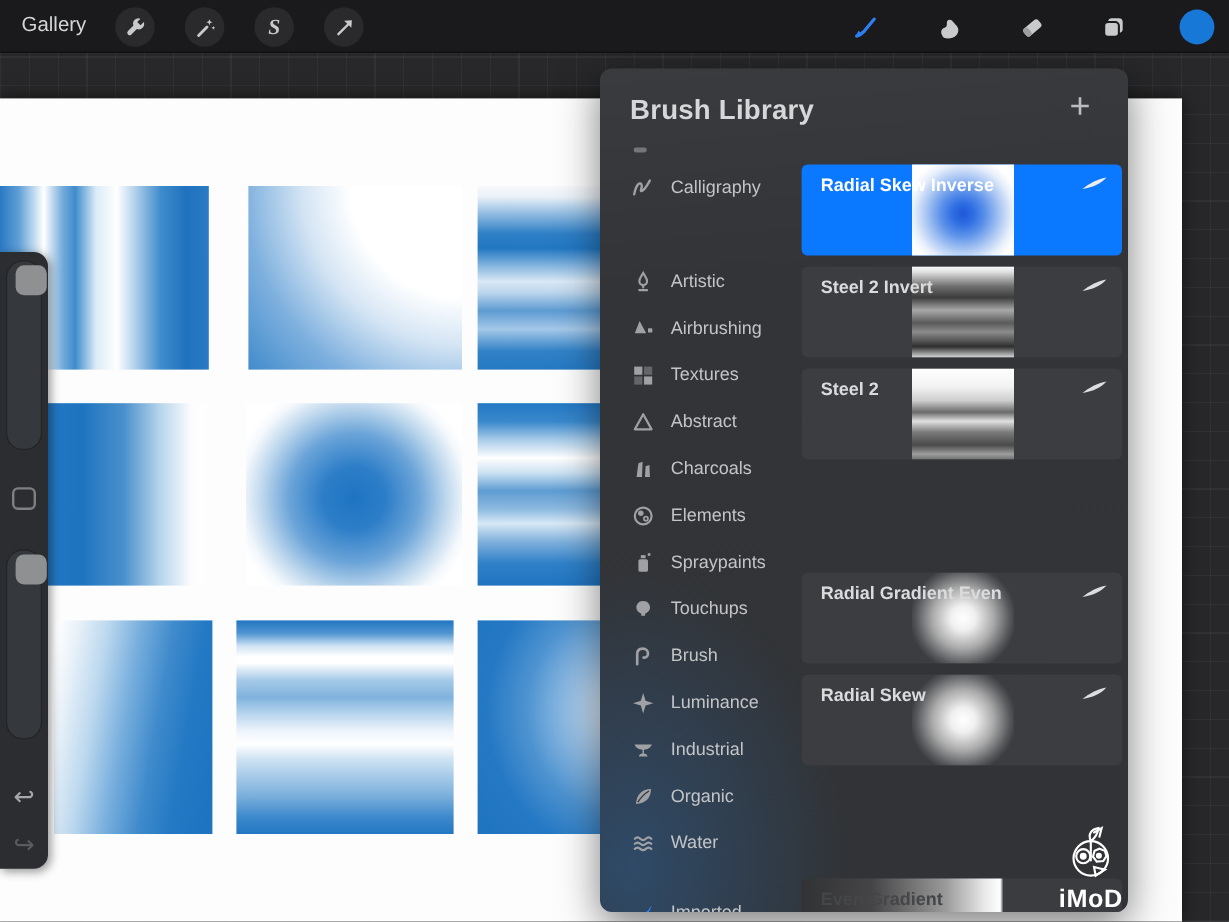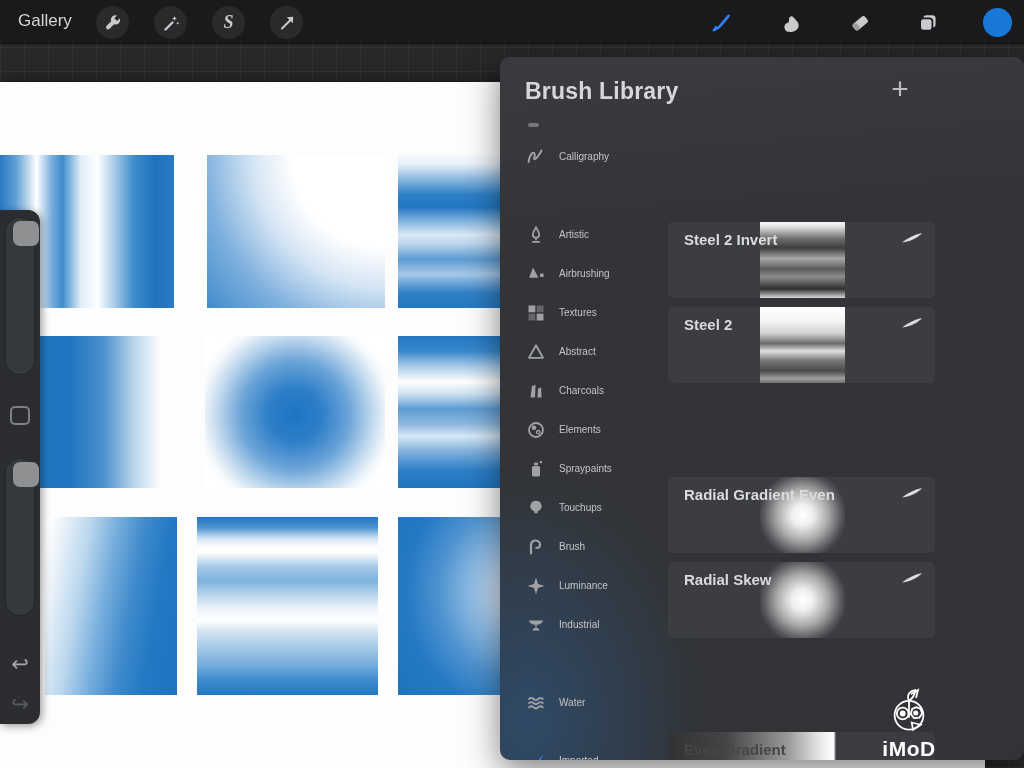--- a/index.html
+++ b/index.html
@@ -50,33 +50,33 @@
   
   #sidebar { left:0; top:210px; width:40px; height:514px; background:#2b2d30;
     border-radius:0 12px 12px 0; box-shadow:2px 2px 8px rgba(0,0,0,.4); z-index:30; }
   .slider-track { left:5px; width:30px; height:158px; background:#35383c; border-radius:14px;
     border:1px solid #222426; }
   .slider-handle { left:7px; width:26px; height:25px; background:#8e9092; border-radius:7px; }
   #modify-btn { left:10px; top:196px; width:20px; height:19px; border:2px solid #7e8082; border-radius:5px; }
   .uicon { left:0; width:40px; text-align:center; font-size:21px; }
 
   
-  #panel { left:500px; top:57px; width:524px; height:703px; border-radius:10px;
+  #panel { left:500px; top:57px; width:440px; height:703px; border-radius:10px;
     background:linear-gradient(175deg,#3a3b3e 0%,#333437 25%,#313336 100%);
     box-shadow:0 10px 34px rgba(0,0,0,.5); z-index:35; overflow:hidden; }
   #panel-tint { left:0; top:380px; width:230px; height:323px; pointer-events:none;
     background:radial-gradient(ellipse at 12% 88%, rgba(44,108,176,.40), rgba(44,108,176,0) 62%); }
   #panel-title { left:25px; top:21px; font-size:23px; font-weight:700; color:#d6d7d9; letter-spacing:.2px; }
   #panel-add { left:382px; top:14px; width:36px; height:36px; font-size:30px; font-weight:300;
     color:#bbbcbe; text-align:center; line-height:36px; }
   #cat-sliver { left:28px; top:66px; width:11px; height:4px; background:#75767a; border-radius:2px; }
 
   .cat-row { left:0; width:166px; height:39px; display:flex; align-items:center; }
   .cat-icon { position:absolute; left:26px; width:20px; height:20px; }
-  .cat-label { position:absolute; left:59px; font-size:10px; color:#c3c4c6; }
+  .cat-label { position:absolute; left:59px; font-size:15px; color:#c3c4c6; }
 
   .brush-row { left:168px; width:267px; height:76px; background:#3b3d40; border-radius:5px; overflow:hidden; }
   .brush-row.selected { background:#0a78ff; }
   .brush-name { position:absolute; left:16px; top:9px; font-size:15px; font-weight:600; color:#dadbdd; z-index:3; }
   .brush-row.selected .brush-name { color:#ffffff; font-weight:700; }
   .brush-thumb { position:absolute; left:92px; top:0; width:85px; height:76px; z-index:2; }
   .brush-glyph { position:absolute; right:12px; top:10px; z-index:3; }
 
   .thumb0 { background:radial-gradient(circle at 50% 54%, #2057d8 0%, #2e6ee2 15%, #5e93ea 32%, #a9c6f3 52%, #e9f0fb 70%, #ffffff 82%), #ffffff; }
   .thumb1 { background:linear-gradient(180deg,#fafafa 0%,#e0e0e0 6%,#6e6e6e 22%,#3c3c3c 34%,#a8a8a8 48%,#5a5a5a 62%,#8c8c8c 72%,#2f2f2f 88%,#d8d8d8 100%); }
@@ -253,37 +253,51 @@
         <path d="M10 1.5 L12 8 L18.5 10 L12 12 L10 18.5 L8 12 L1.5 10 L8 8 Z" fill="#9fa1a4"></path>
       </svg>
     <span class="cat-label">Luminance</span>
   </div>
   <div class="cat-row abs" style="top:548px;">
     <svg class="cat-icon" viewBox="0 0 20 20">
         <path d="M2.8 5.5 h14.4 c-1 3-4 4.2-6.6 4.2 v3.2 c1.6 0 2.6 1 3.1 2.6 H6.3 c.5-1.6 1.5-2.6 3.1-2.6 V9.7 C6.8 9.7,3.8 8.5,2.8 5.5 Z" fill="#9fa1a4"></path>
       </svg>
     <span class="cat-label">Industrial</span>
   </div>
+  <div class="cat-row abs" style="top:587px;">
+    <svg class="cat-icon" viewBox="0 0 20 20">
+        <path d="M16.5 3.5 C9 3.5,4.5 8,4 16 C12 15.5,16.5 11,16.5 3.5 Z" fill="#9fa1a4"></path>
+        <path d="M5.5 14.5 C8 10.5,11 7.5,14.8 5.2" stroke="#333538" stroke-width="1.1" fill="none"></path>
+      </svg>
+    <span class="cat-label">Organic</span>
+  </div>
   <div class="cat-row abs" style="top:626px;">
     <svg class="cat-icon" viewBox="0 0 20 20">
         <g fill="none" stroke="#9fa1a4" stroke-width="1.8" stroke-linecap="round">
           <path d="M3 6 q2.3-2.2 4.6 0 t4.6 0 t4.6 0"></path>
           <path d="M3 10.2 q2.3-2.2 4.6 0 t4.6 0 t4.6 0"></path>
           <path d="M3 14.4 q2.3-2.2 4.6 0 t4.6 0 t4.6 0"></path>
         </g>
       </svg>
     <span class="cat-label">Water</span>
   </div>
   <div class="cat-row abs" style="top:684px;">
     <svg class="cat-icon" viewBox="0 0 20 20">
         <path d="M2.5 15.5 C8 13.5,13 9.5,17 3.5 C15.5 10.5,10 15,2.5 15.5 Z" fill="#2d7ff2"></path>
       </svg>
     <span class="cat-label">Imported</span>
   </div>
 
+  <div class="brush-row selected abs" style="top: 80px; background: rgb(10, 120, 255);">
+    <span class="brush-name">Radial Skew Inverse</span>
+    <div class="brush-thumb thumb0"></div>
+    <svg class="brush-glyph" width="22" height="12" viewBox="0 0 22 12">
+        <path d="M1 10.5 C7 6,13 2.5,21 1 C17 5.5,10 9.5,1 10.5 Z" fill="#eceded"></path>
+      </svg>
+  </div>
   <div class="brush-row abs" style="top:165px;">
     <span class="brush-name">Steel 2 Invert</span>
     <div class="brush-thumb thumb1"></div>
     <svg class="brush-glyph" width="22" height="12" viewBox="0 0 22 12">
         <path d="M1 10.5 C7 6,13 2.5,21 1 C17 5.5,10 9.5,1 10.5 Z" fill="#dcdddf"></path>
       </svg>
   </div>
   <div class="brush-row abs" style="top:250px;">
     <span class="brush-name">Steel 2</span>
     <div class="brush-thumb thumb2"></div>

